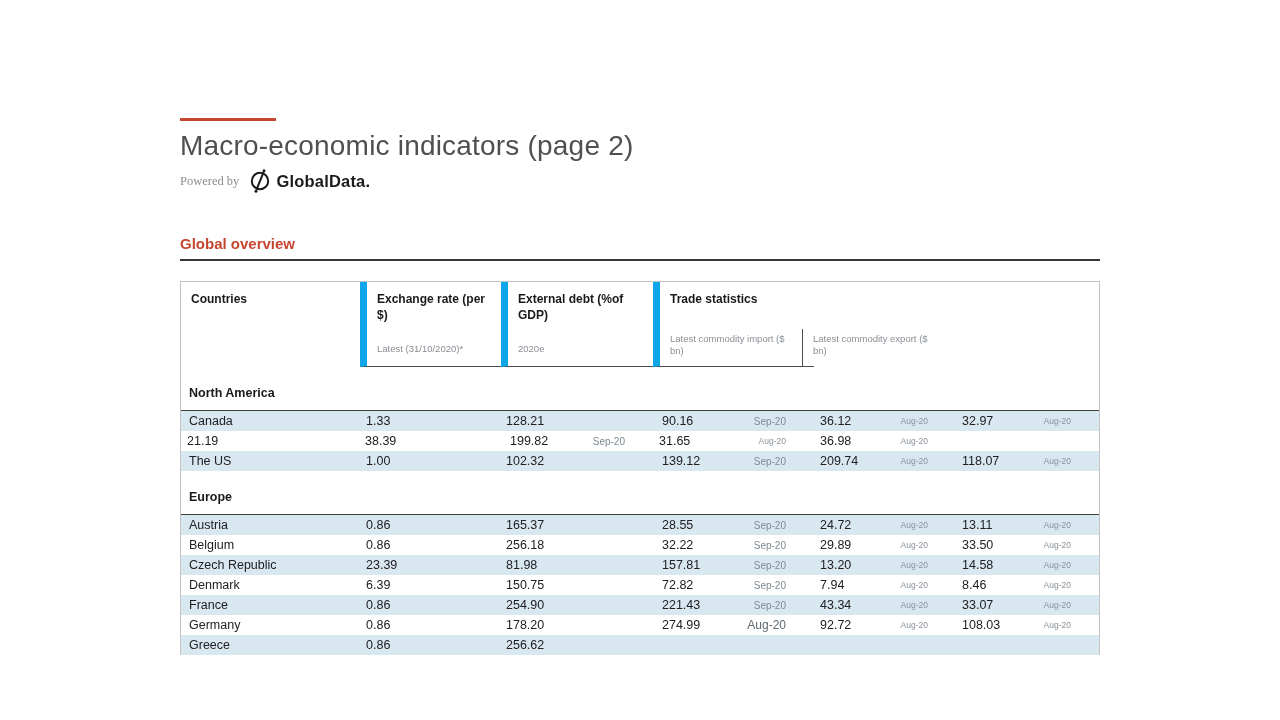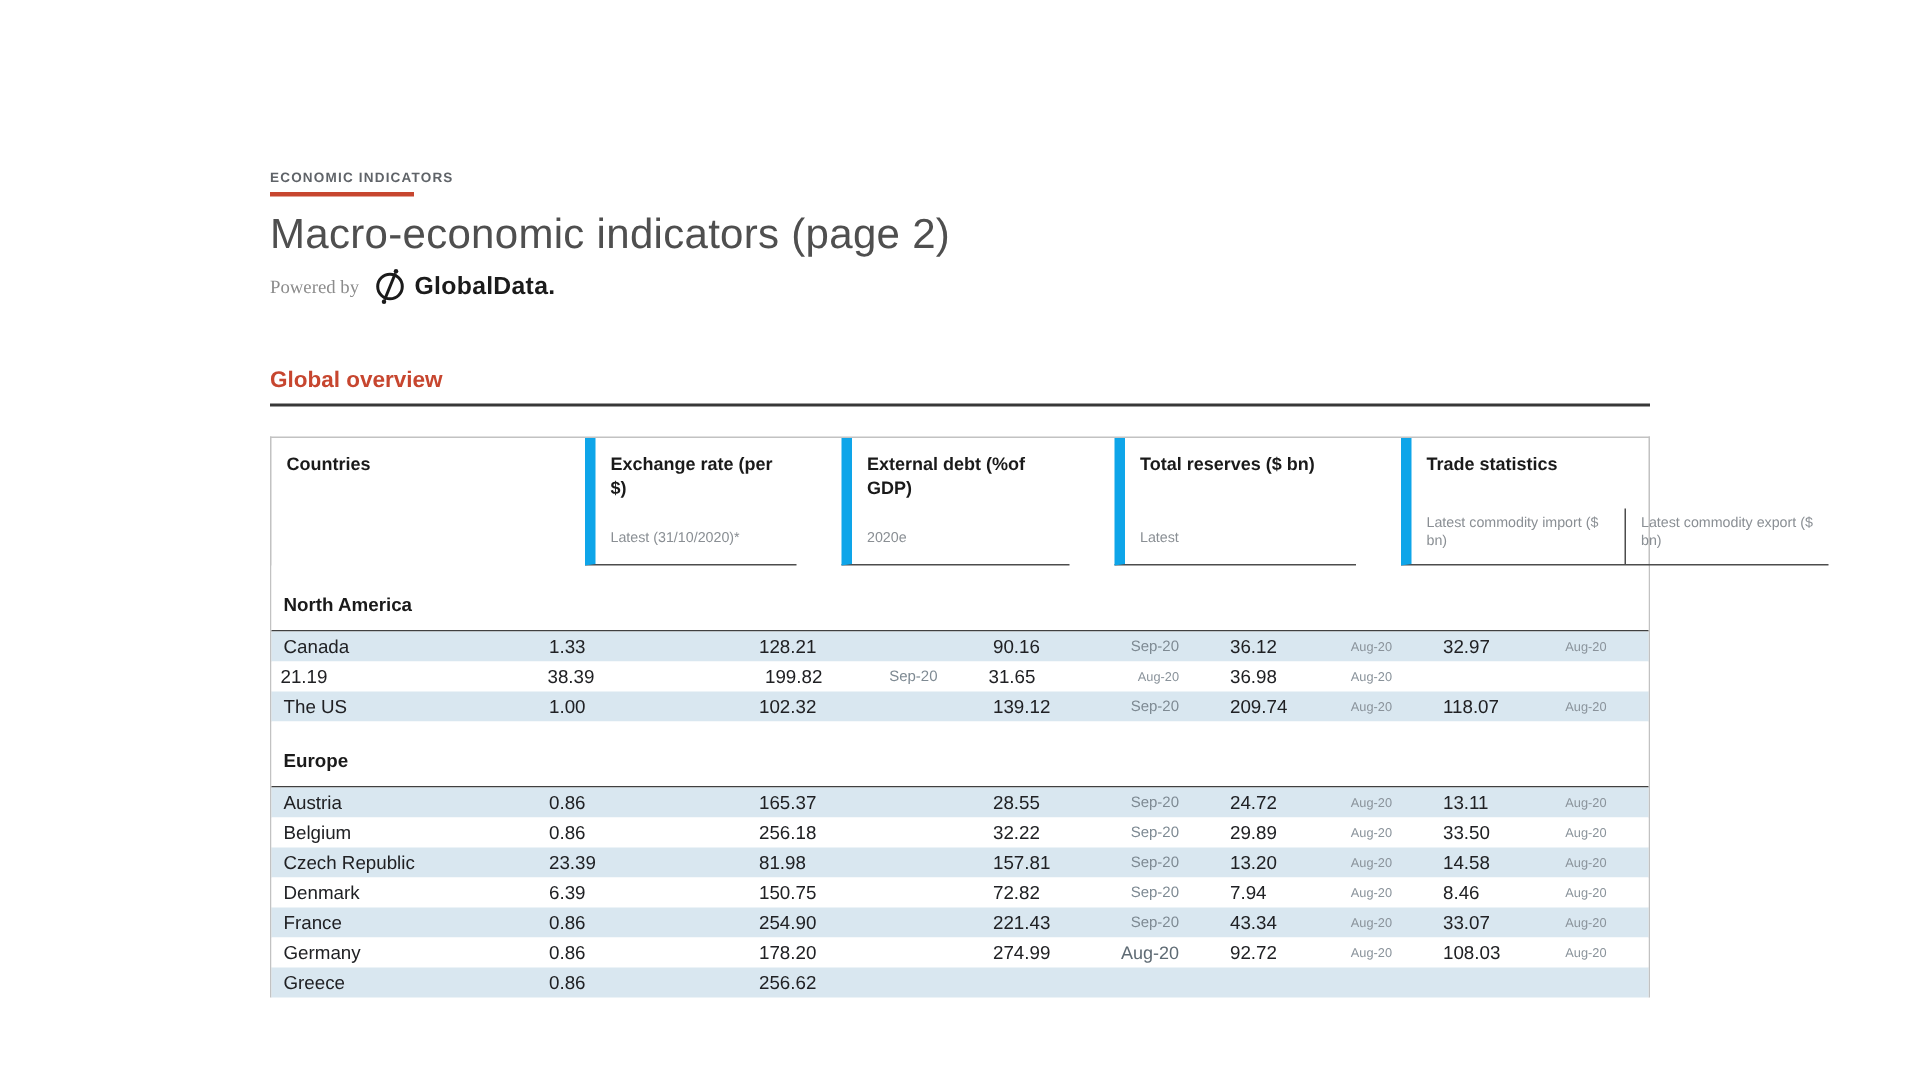--- a/index.html
+++ b/index.html
@@ -15,21 +15,21 @@
   .powered-by { font-family: Liberation Serif, serif; font-size: 12.5px; color: #8c8c8c; margin-right: 10px; }
   .brand-icon { width: 22px; height: 24px; margin-right: 5px; }
   .brand-name { font-size: 16.5px; font-weight: bold; color: #1b1b1b; letter-spacing: 0.2px; }
 
   .section-heading { margin-top: 43px; font-size: 15px; font-weight: bold; color: #c7462f; }
   .heading-rule { margin-top: 7px; width: 920px; height: 2px; background: #383838; }
 
   .table-wrap { margin-top: 20px; width: 920px; border: 1px solid #c2c2c2; border-bottom: none; }
 
   
-  .thead { display: grid; grid-template-columns: 179px 141px 152px 161px 285px; height: 85px; gap: 30px; }
+  .thead { display: grid; grid-template-columns: 179px 141px 152px 161px 285px; height: 85px; }
   .th { padding: 10px 10px 0 10px; display: flex; flex-direction: column; }
   .th + .th { border-left: 7px solid #0ea5e9; }
   .th.bordered { border-bottom: 1px solid #4d4d4d; }
   .th-label { font-size: 12px; font-weight: bold; color: #1a1a1a; line-height: 1.3; }
   .th-sub { margin-top: auto; font-size: 9.5px; color: #8a8f94; padding-bottom: 11px; line-height: 1.25; }
   .th-trade { padding: 0; }
   .th-trade .th-label { padding: 10px 10px 0 10px; }
   .trade-subrow { margin-top: auto; display: grid; grid-template-columns: 142px 143px; }
   .trade-subcell { padding: 0 10px 9px 10px; font-size: 9.5px; color: #8a8f94; line-height: 1.25;
     display: flex; align-items: flex-end; min-height: 37px; }
@@ -51,21 +51,20 @@
   .td-import, .td-export { padding-left: 6px; }
   .date-label { font-size: 8.5px; color: #8a939b; align-self: flex-start; margin-top: 5px; }
   .date-label.reserves { font-size: 10px; color: #7e8a93; margin-top: 5px; }
   .date-label.large { font-size: 12px; color: #5f6b74; align-self: center; margin-top: 0; }
 </style>
 </head>
 <body>
 
 <div class="content">
 
-  <div class="eyebrow">ECONOMIC INDICATORS</div>
   <div class="eyebrow-rule"></div>
 
   <h1 class="page-title">Macro-economic indicators (page 2)</h1>
 
   <div class="powered-row">
     <span class="powered-by">Powered by</span>
     <svg class="brand-icon" viewBox="0 0 22 24">
       <circle cx="11" cy="12" r="8.2" fill="none" stroke="#1b1b1b" stroke-width="2"></circle>
       <line x1="14.6" y1="3.2" x2="7.4" y2="20.8" stroke="#1b1b1b" stroke-width="2"></line>
       <circle cx="15" cy="1.8" r="1.5" fill="#1b1b1b"></circle>
@@ -83,24 +82,20 @@
         <span class="th-label">Countries</span>
       </div>
       <div class="th bordered">
         <span class="th-label">Exchange rate (per $)</span>
         <span class="th-sub">Latest (31/10/2020)*</span>
       </div>
       <div class="th bordered">
         <span class="th-label">External debt (%of GDP)</span>
         <span class="th-sub">2020e</span>
       </div>
-      <div class="th bordered">
-        <span class="th-label">Total reserves ($ bn)</span>
-        <span class="th-sub">Latest</span>
-      </div>
       <div class="th bordered th-trade">
         <span class="th-label">Trade statistics</span>
         <div class="trade-subrow">
           <div class="trade-subcell">Latest commodity import ($ bn)</div>
           <div class="trade-subcell second">Latest commodity export ($ bn)</div>
         </div>
       </div>
     </div>
     <div id="table-body">
         <div class="section-row">

